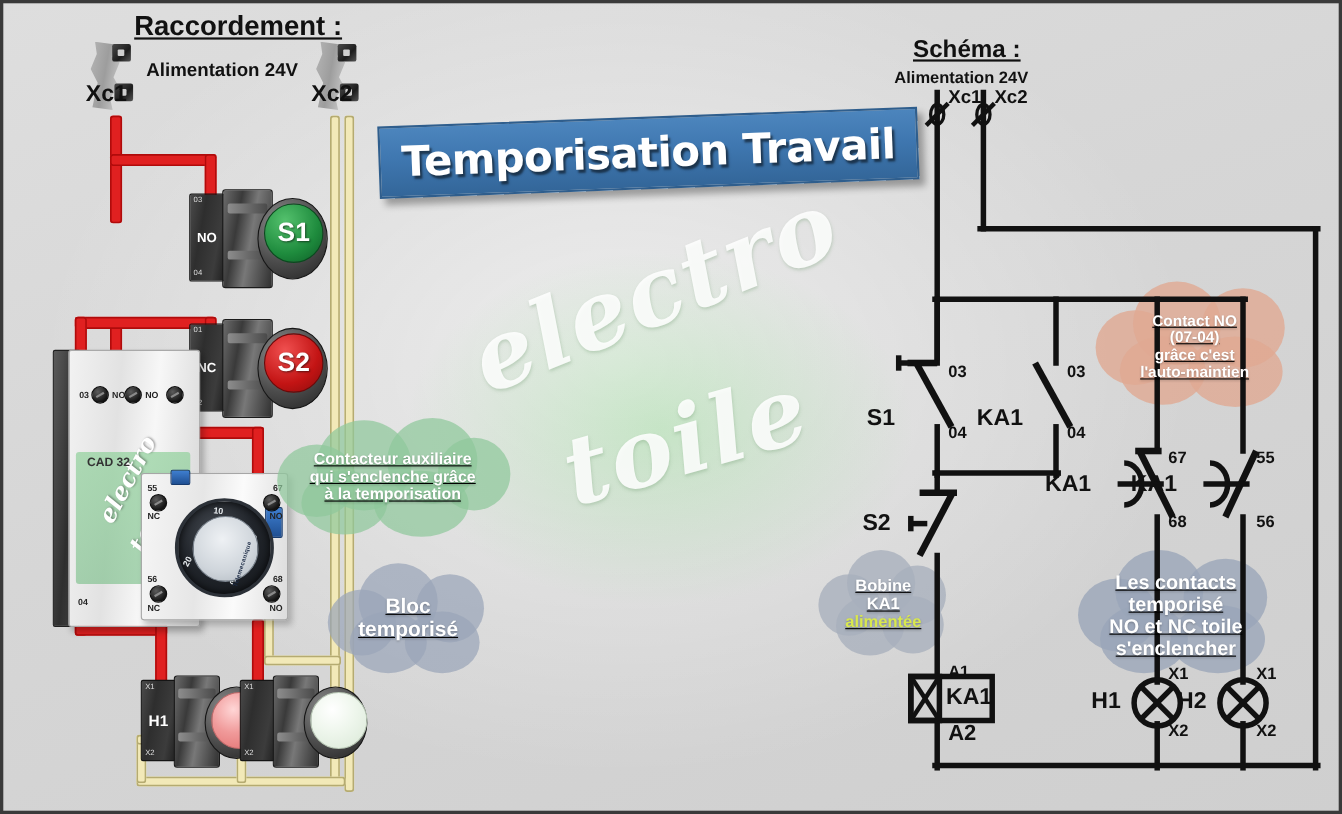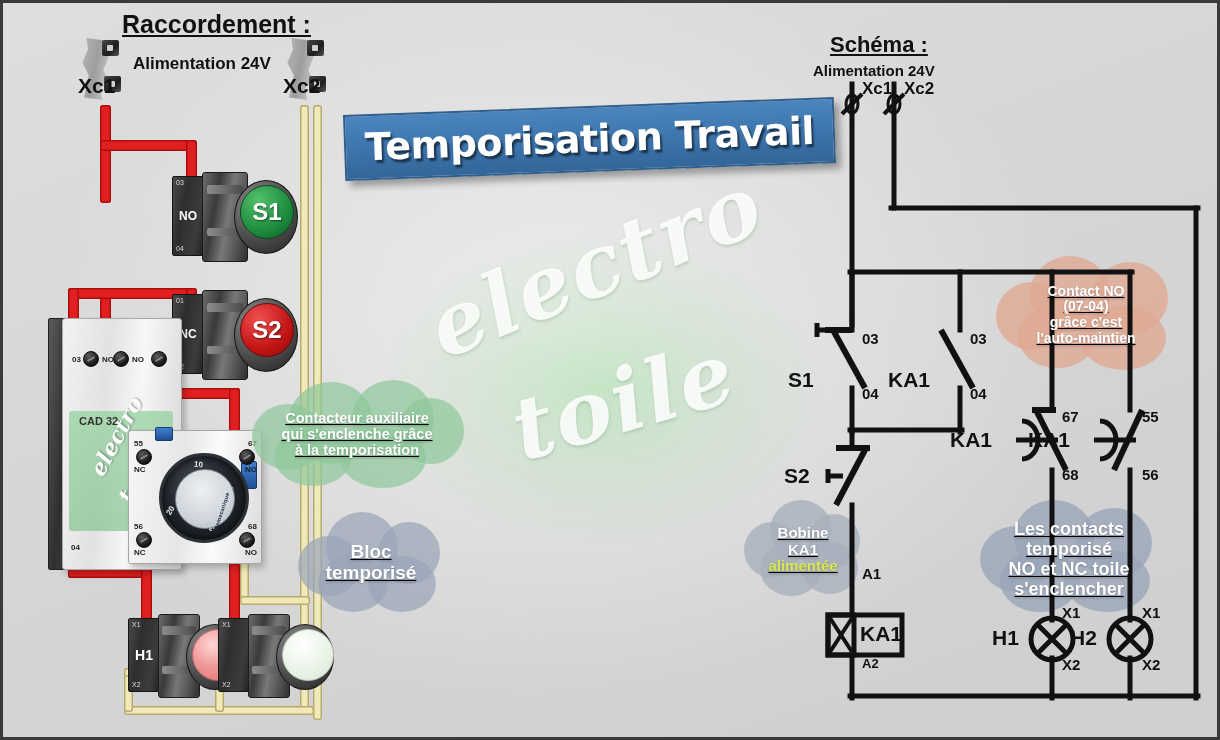--- a/index.html
+++ b/index.html
@@ -538,22 +538,22 @@
     <div class="sch-lbl nosel" style="left:14px;top:384px;font-size:21px;">S2</div>
 
     <div class="sch-lbl nosel" style="left:292px;top:328px;font-size:15px;">67</div>
     <div class="sch-lbl nosel" style="left:292px;top:386px;font-size:15px;">68</div>
     <div class="sch-lbl nosel" style="left:180px;top:348px;font-size:21px;">KA1</div>
 
     <div class="sch-lbl nosel" style="left:372px;top:328px;font-size:15px;">55</div>
     <div class="sch-lbl nosel" style="left:372px;top:386px;font-size:15px;">56</div>
     <div class="sch-lbl nosel" style="left:258px;top:348px;font-size:21px;">KA1</div>
 
-    <div class="sch-lbl nosel" style="left:92px;top:485px;font-size:15px;">A1</div>
-    <div class="sch-lbl nosel" style="left:92px;top:576px;font-size:13px;">A2</div>
+    <div class="sch-lbl nosel" style="left:92px;top:522px;font-size:15px;">A1</div>
+    <div class="sch-lbl nosel" style="left:92px;top:576px;font-size:20px;">A2</div>
     <div class="sch-lbl nosel" style="left:90px;top:542px;font-size:21px;">KA1</div>
 
     <div class="sch-lbl nosel" style="left:292px;top:524px;font-size:15px;">X1</div>
     <div class="sch-lbl nosel" style="left:292px;top:576px;font-size:15px;">X2</div>
     <div class="sch-lbl nosel" style="left:222px;top:546px;font-size:21px;">H1</div>
 
     <div class="sch-lbl nosel" style="left:372px;top:524px;font-size:15px;">X1</div>
     <div class="sch-lbl nosel" style="left:372px;top:576px;font-size:15px;">X2</div>
     <div class="sch-lbl nosel" style="left:300px;top:546px;font-size:21px;">H2</div>
   </div>

